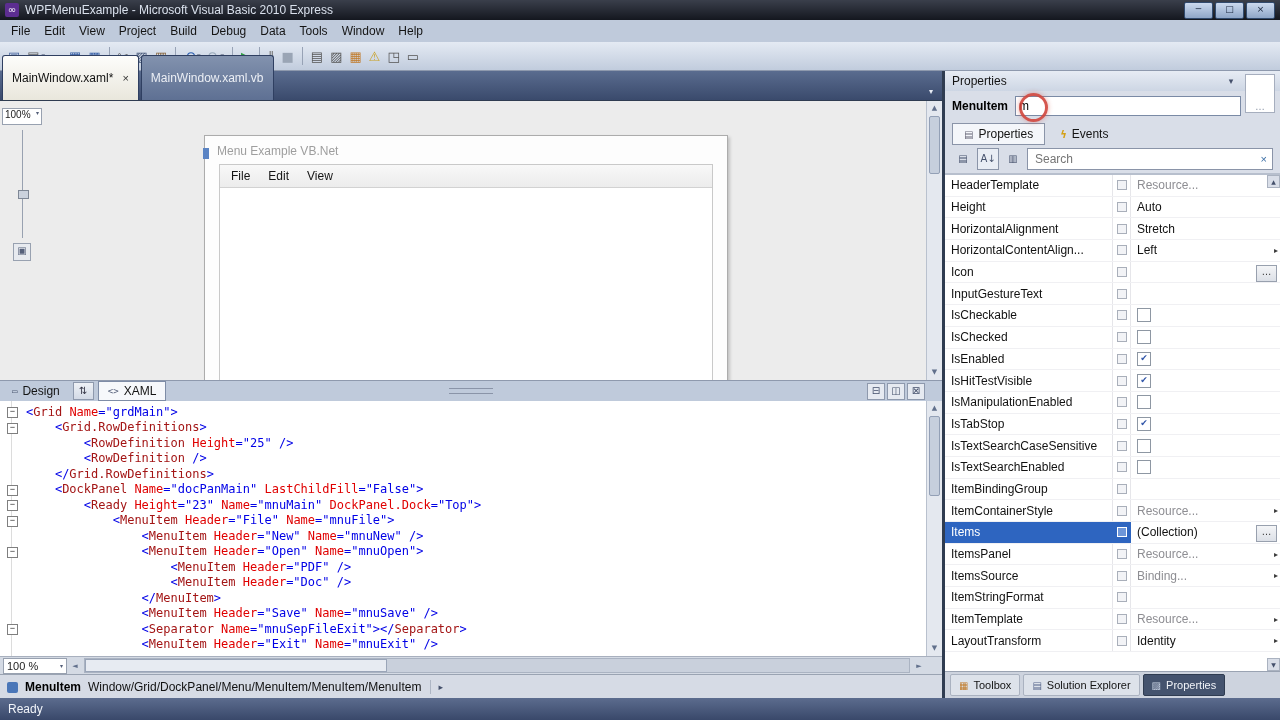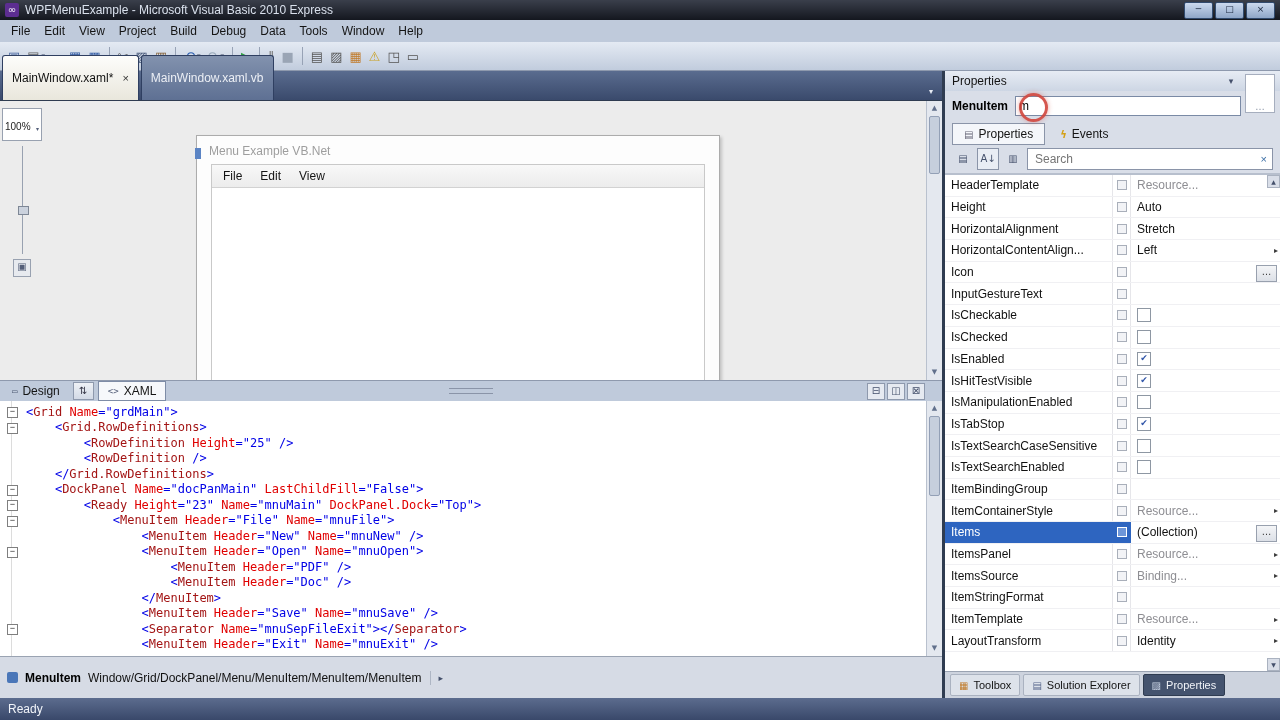--- a/index.html
+++ b/index.html
@@ -30,27 +30,27 @@
   
   .doc-tabs{height:26px;background:linear-gradient(#5A6C8F,#3A4A6C);display:flex;align-items:flex-end;padding:3px 4px 0 2px;flex:none;}
   .dtab{height:20px;display:flex;align-items:center;padding:12px 9px;margin-right:2px;border-radius:3px 3px 0 0;background:linear-gradient(#8292AE,#5E7093);color:#ECEFF5;border:1px solid #2F3F61;border-bottom:none;}
   .dtab.active{background:linear-gradient(#FDFDFB,#E9E7DC);color:#111;}
   .dtclose{margin-left:9px;font-size:11px;color:#333;line-height:10px;}
   .dtov{margin-left:auto;color:#E8ECF4;font-size:8px;padding:0 5px 4px 0;font-family:"DejaVu Sans",sans-serif;}
 
   
   .design-area{height:279px;background:#ECECEC;position:relative;overflow:hidden;border-top:1px solid #2F3C51;flex:none;}
   .zoom-strip{position:absolute;left:5px;top:7px;width:34px;display:flex;flex-direction:column;align-items:center;gap:5px;}
-  .zoom-combo{width:34px;height:15px;background:#fff;border:1px solid #98A1B0;font-size:10px;display:flex;align-items:flex-end;justify-content:space-between;padding:8px 2px;color:#222;}
+  .zoom-combo{width:34px;height:15px;background:#fff;border:1px solid #98A1B0;font-size:10px;display:flex;align-items:flex-start;justify-content:space-between;padding:0 2px;color:#222;}
   .zc-arrow{font-size:6px;color:#55607A;font-family:"DejaVu Sans",sans-serif;}
   .zoom-slider{width:11px;height:108px;position:relative;}
   .zoom-track{position:absolute;left:5px;top:0;width:1px;height:108px;background:#98A1B0;}
   .zoom-thumb{position:absolute;left:1px;top:60px;width:9px;height:7px;background:#CBD2DD;border:1px solid #7E8795;}
   .zoom-fit{width:16px;height:16px;border:1px solid #98A1B0;background:#E7EAEF;font-size:10px;text-align:center;line-height:14px;color:#55607A;font-family:"DejaVu Sans",sans-serif;}
-  .art-window{position:absolute;left:196px;top:34px;width:522px;height:260px;background:#FDFDFD;border:1px solid #ACACAC;box-shadow:2px 2px 3px rgba(0,0,0,.18);display:flex;flex-direction:column;}
+  .art-window{position:absolute;left:204px;top:34px;width:522px;height:260px;background:#FDFDFD;border:1px solid #ACACAC;box-shadow:2px 2px 3px rgba(0,0,0,.18);display:flex;flex-direction:column;}
   .art-adorner{position:absolute;left:-2px;top:12px;width:6px;height:11px;background:#5B84C4;}
   .art-title{color:#9E9E9E;padding:8px 0 6px 12px;}
   .art-content{flex:1;margin:0 14px;border:1px solid #C9C9C9;background:#fff;display:flex;flex-direction:column;}
   .art-menu{height:22px;background:linear-gradient(#F8F8F8,#ECECEC);border-bottom:1px solid #D2D2D2;display:flex;align-items:center;padding-left:2px;flex:none;}
   .art-menu span{padding:3px 9px;color:#141414;}
 
   
   .vscroll{position:absolute;right:0;top:0;bottom:0;width:15px;background:#E4E8EF;border-left:1px solid #B9C1CE;display:flex;flex-direction:column;}
   .vs-btn{height:15px;font-size:7px;color:#61708C;text-align:center;line-height:15px;flex:none;font-family:"DejaVu Sans",sans-serif;}
   .vs-thumb{margin:0 2px;background:#C6CFDD;border:1px solid #93A0B6;border-radius:2px;flex:none;}
@@ -382,20 +382,32 @@
             </div>
           </div>
         <div class="vscroll">
           <div class="vs-btn">▲</div>
           <div class="vs-thumb" style="height:78px"></div>
           <div class="vs-track"></div>
           <div class="vs-btn">▼</div>
         </div>
       </div>
 
+      <div class="hscroll-row">
+        <div class="xzoom-combo">
+          <span>100 %</span>
+          <span class="zc-arrow">▾</span>
+        </div>
+        <div class="hs-btn">◄</div>
+        <div class="hs-track">
+          <div class="hs-thumb"></div>
+        </div>
+        <div class="hs-btn">►</div>
+        <div class="hs-corner"></div>
+      </div>
 
       <div class="breadcrumb">
         <span class="bc-icon"></span>
         <span class="bc-obj">MenuItem</span>
         <span class="bc-path">Window/Grid/DockPanel/Menu/MenuItem/MenuItem/MenuItem</span>
         <span class="bc-sep"></span>
         <span class="bc-chev">▸</span>
       </div>
     </div>
 

